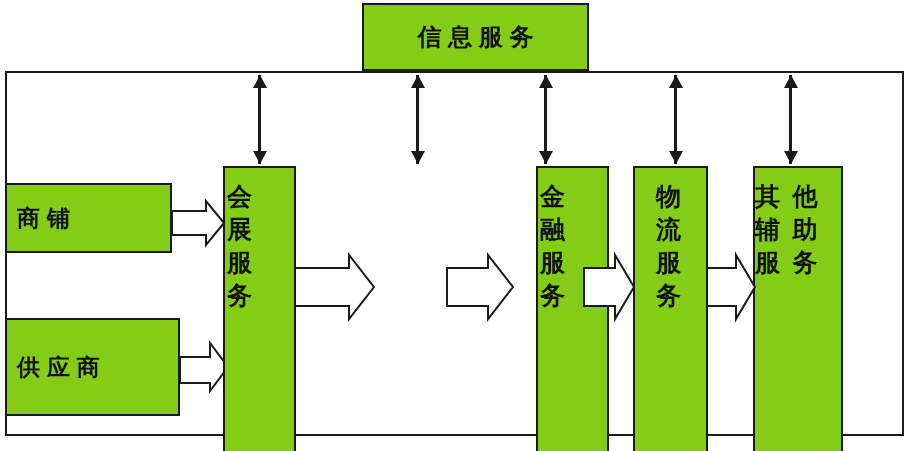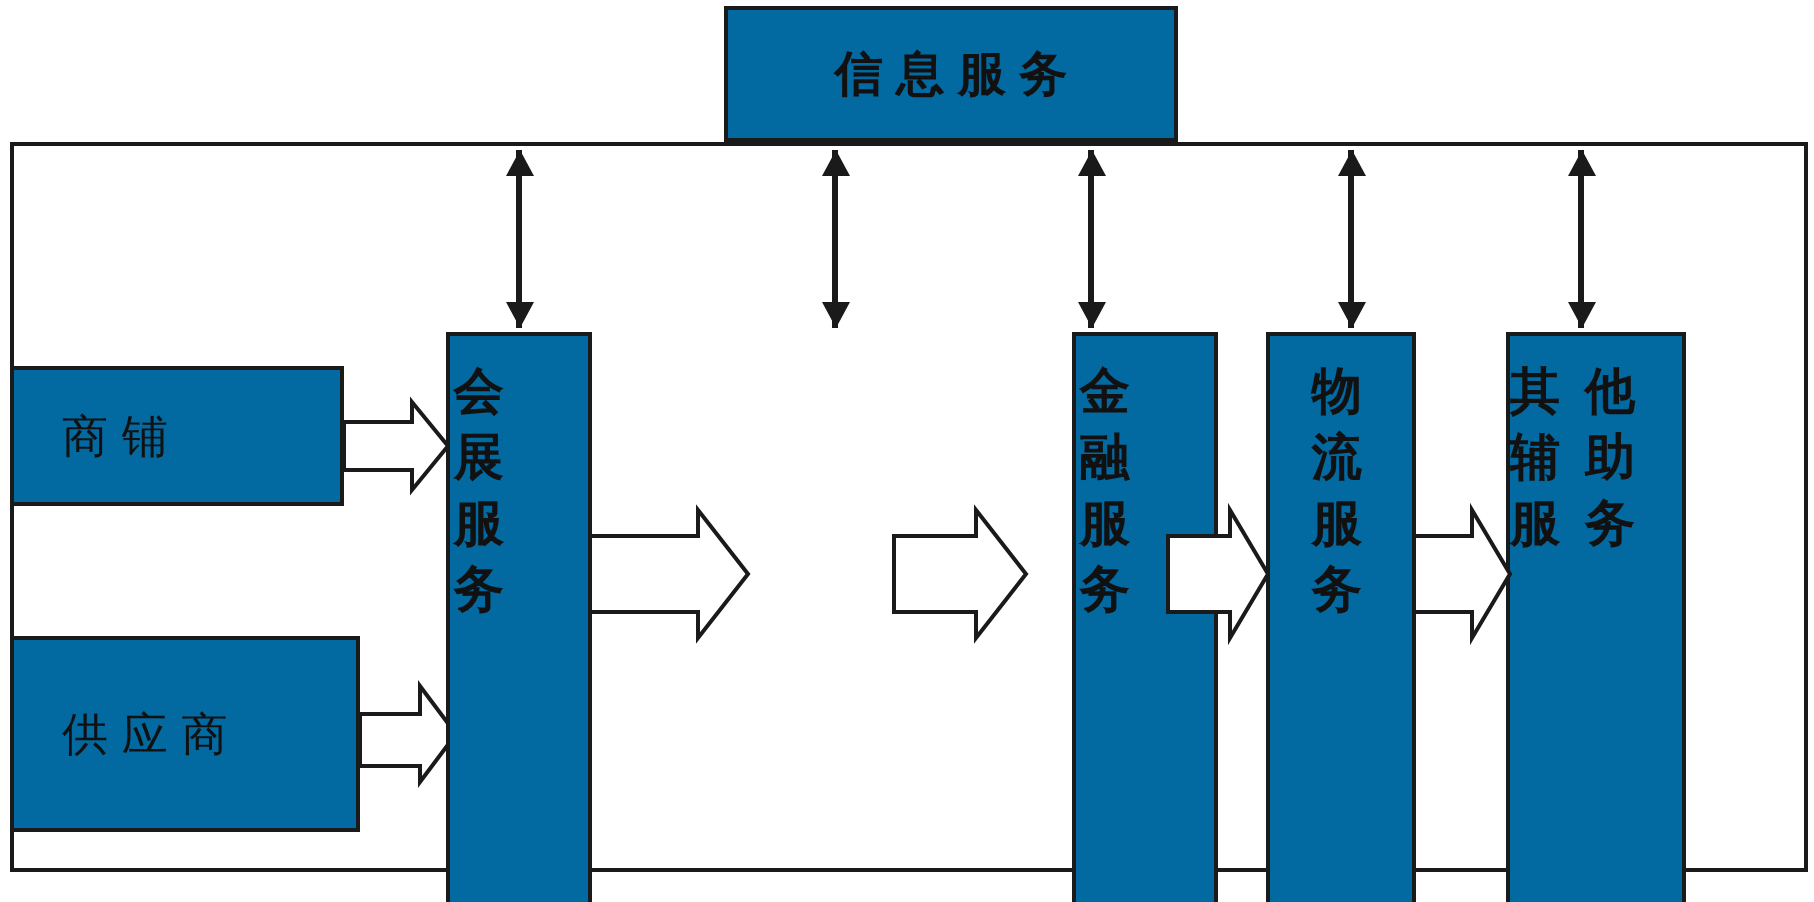--- a/index.html
+++ b/index.html
@@ -2,33 +2,33 @@
 <html style="--line: #1a1a1a; --text: #111111; --bg: #ffffff;"><head>
 <meta charset="utf-8">
 <style>
   :root { --line:#1a1a1a; --text:#111111; --bg:#ffffff; }
   * { margin:0; padding:0; box-sizing:border-box; }
   html,body { background:#fff; }
   body { font-family:"Liberation Serif","DejaVu Serif",serif; color:var(--text); }
 
   .canvas { position:relative; width:907px; height:451px; background:var(--bg); overflow:hidden; }
 
-  .box { position:absolute; border:2px solid var(--line); background:#0369a1; }
+  .box { position:absolute; border:2px solid var(--line); background:#84cc16; }
 
   
   .outer { left:5px; top:71px; width:899px; height:365px; background:transparent; }
 
   
   .info { left:362px; top:3px; width:227px; height:68px;
           display:flex; align-items:center; justify-content:center;
           font-size:24px; font-weight:bold; letter-spacing:0.28em; text-indent:0.28em; }
 
   
-  .actor { display:flex; align-items:center; padding-left:24px;
-           font-size:23px; font-weight:normal; letter-spacing:0.3em; }
+  .actor { display:flex; align-items:center; padding-left:10px;
+           font-size:23px; font-weight:bold; letter-spacing:0.3em; }
   .shop     { left:5px; top:183px; width:167px; height:70px; }
   .supplier { left:5px; top:318px; width:175px; height:98px; }
 
   
   .svc { top:166px; height:288px; display:flex; align-items:flex-start; padding-top:12px; }
   .svc1 { left:223px; width:73px; }
   .svc2 { left:373px; width:75px; }
   .svc3 { left:536px; width:73px; }
   .svc4 { left:633px; width:75px;padding-left:19px; }
   .svc5 { left:753px; width:90px; }

